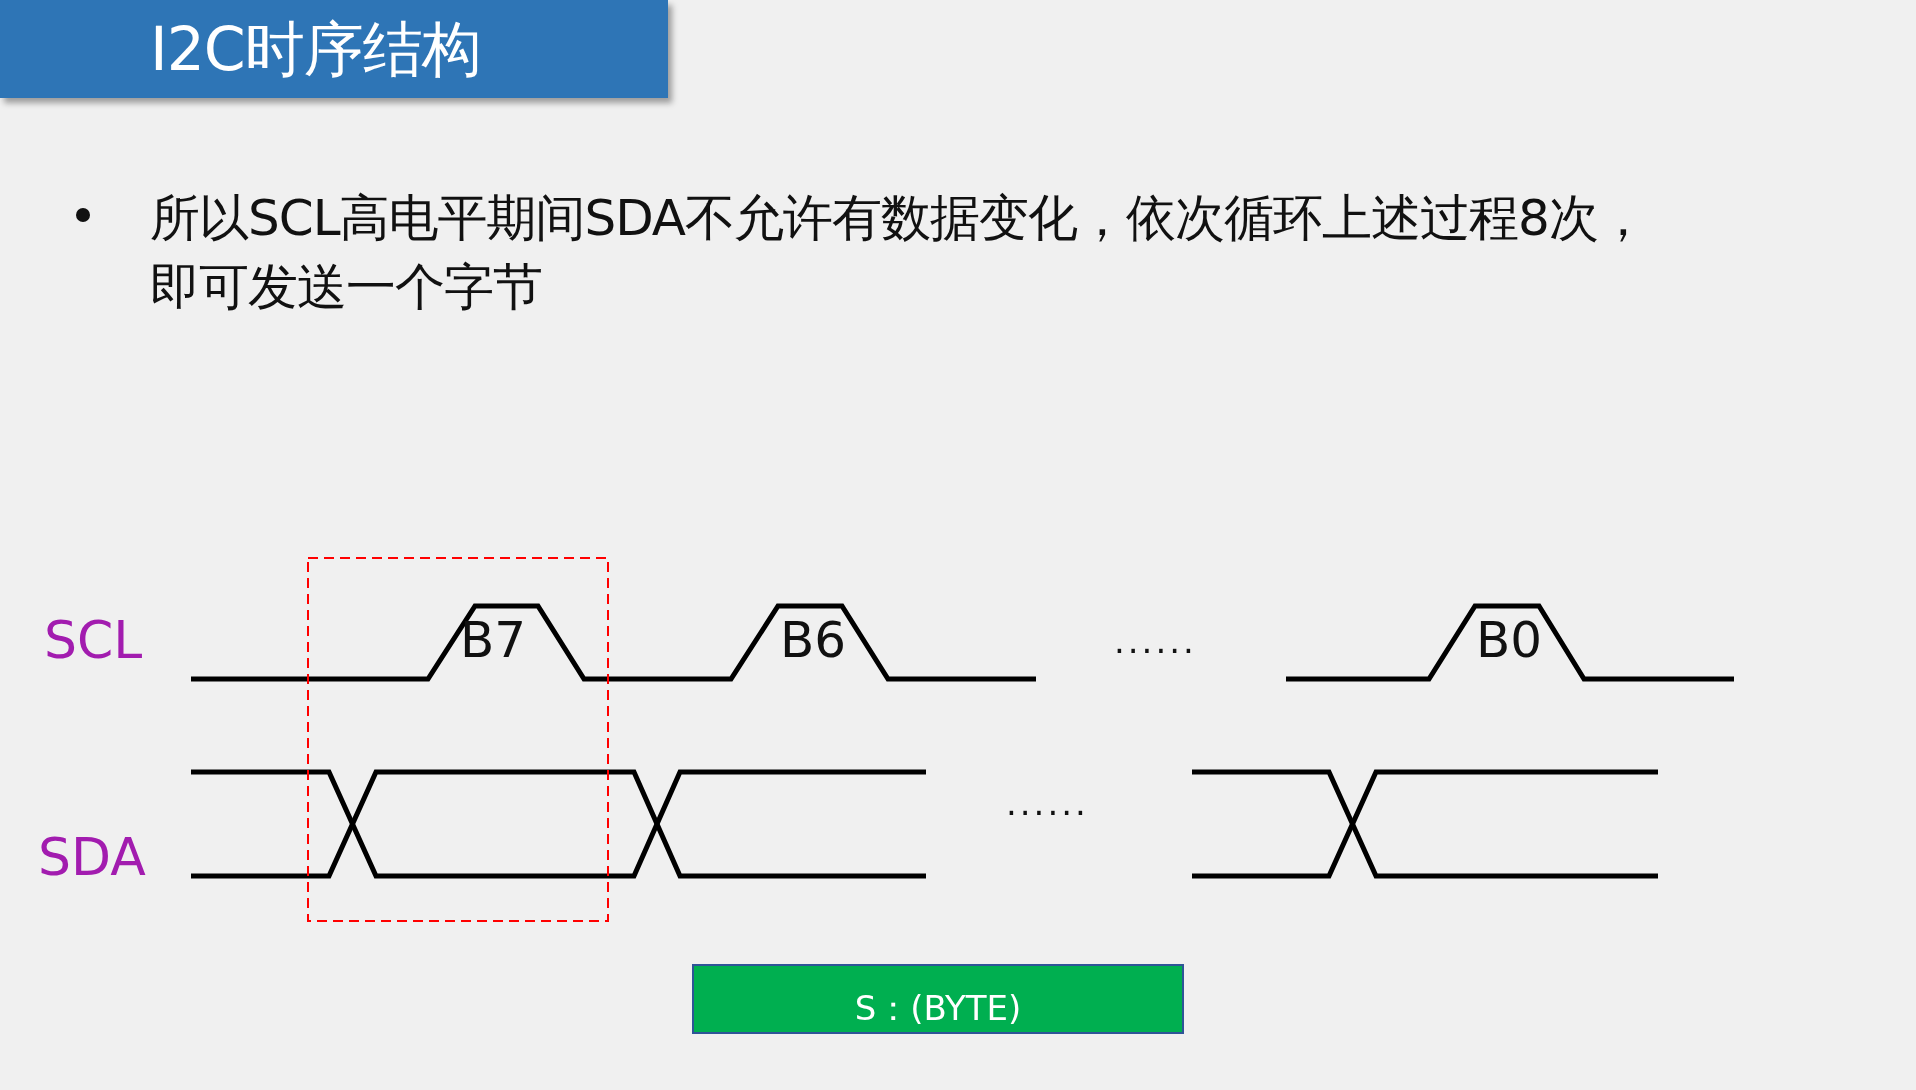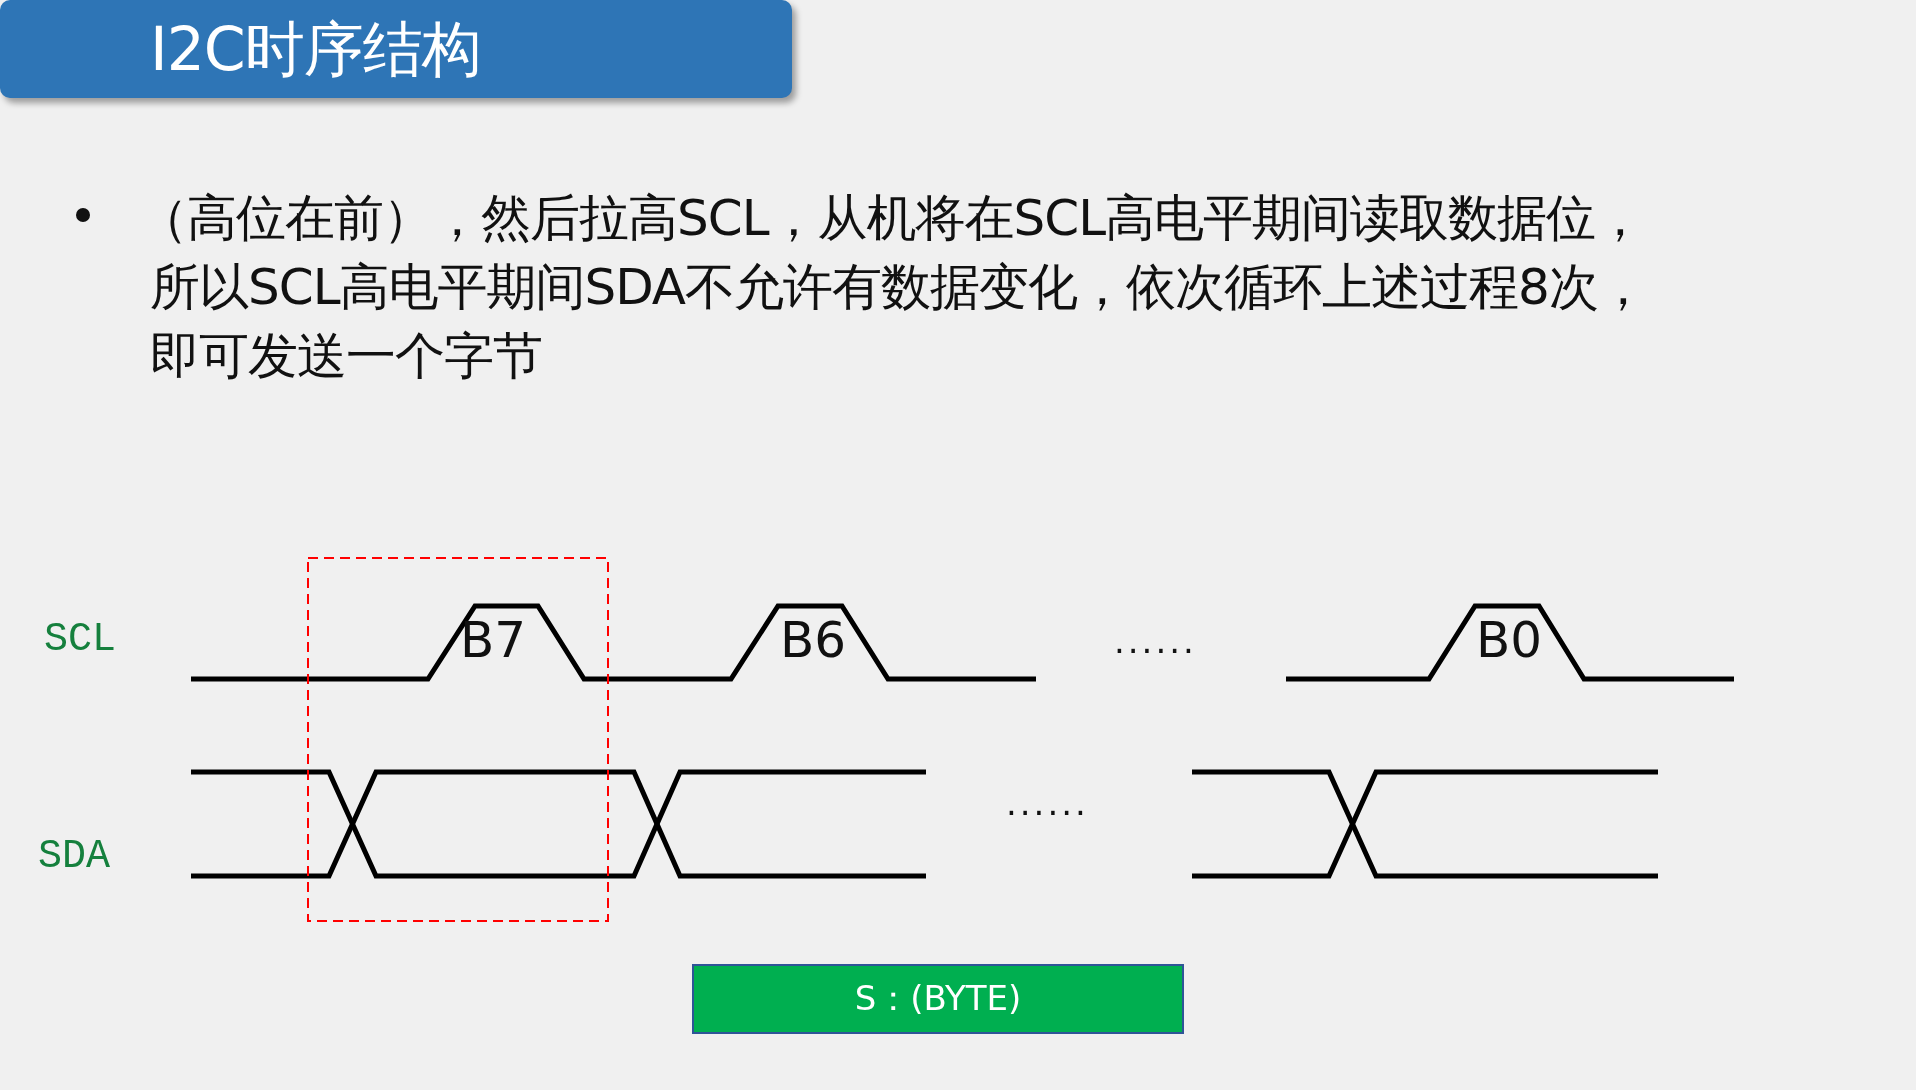--- a/index.html
+++ b/index.html
@@ -2,63 +2,61 @@
 <html><head>
 <meta charset="utf-8">
 <style>
   html, body { margin:0; padding:0; }
   body {
     width:1916px; height:1090px; overflow:hidden;
     background:#f0f0f0; position:relative;
     font-family:"DejaVu Sans", "Liberation Sans", sans-serif;
   }
   .banner {
-    position:absolute; left:0; top:0; width:792px; height:98px;
+    position:absolute; left:0; top:0; width:668px; height:98px;
     background:#2e75b6;
     box-shadow:4px 5px 6px rgba(0,0,0,0.35);
-    border-radius:10px;
   }
   .banner-title {
     position:absolute; left:150px; top:14px;
     color:#ffffff; font-size:60px; line-height:70px; letter-spacing:-1px;
     white-space:nowrap;
   }
   .bullet-dot {
     position:absolute; left:76px; top:208px; width:14px; height:14px;
     border-radius:50%; background:#111;
   }
   .body-text {
     position:absolute; left:150px; top:184px; width:1720px;
     font-size:50px; line-height:69px; color:#111;
     letter-spacing:-1px;
   }
   .body-text div { white-space:nowrap; }
   .sig-label {
-    position:absolute; font-size:40px; color:#15803d; line-height:60px;font-family:Liberation Mono, monospace;
+    position:absolute; font-size:52px; color:#a21caf; line-height:60px;
   }
   svg.timing { position:absolute; left:0; top:0; }
   .byte-box {
     position:absolute; left:692px; top:964px; width:492px; height:70px;
     background:#00af50; border:2px solid #2f5597; box-sizing:border-box;
-    display:flex; align-items:center; justify-content:center;
+    display:flex; align-items:flex-end; justify-content:center;
     color:#fff; font-size:34px;
   }
   .bit-label { position:absolute; font-size:50px; color:#111; line-height:56px; }
   .dots { position:absolute; font-size:34px; color:#111; letter-spacing:3px; line-height:34px; }
 </style>
 </head>
 <body>
 
 <div class="banner">
   <span class="banner-title">I2C时序结构</span>
 </div>
 
 <div class="bullet-dot"></div>
 <div class="body-text">
-  <div style="margin-left:-12px">（高位在前），然后拉高SCL，从机将在SCL高电平期间读取数据位，</div>
   <div>所以SCL高电平期间SDA不允许有数据变化，依次循环上述过程8次，</div>
   <div>即可发送一个字节</div>
 </div>
 
 <span class="sig-label" style="left:44px; top:610px;">SCL</span>
 <span class="sig-label" style="left:38px; top:786px;margin-top:41px;">SDA</span>
 
 <svg class="timing" width="1916" height="1090">
 
   <g stroke="#000" stroke-width="5" fill="none" stroke-linejoin="miter">

